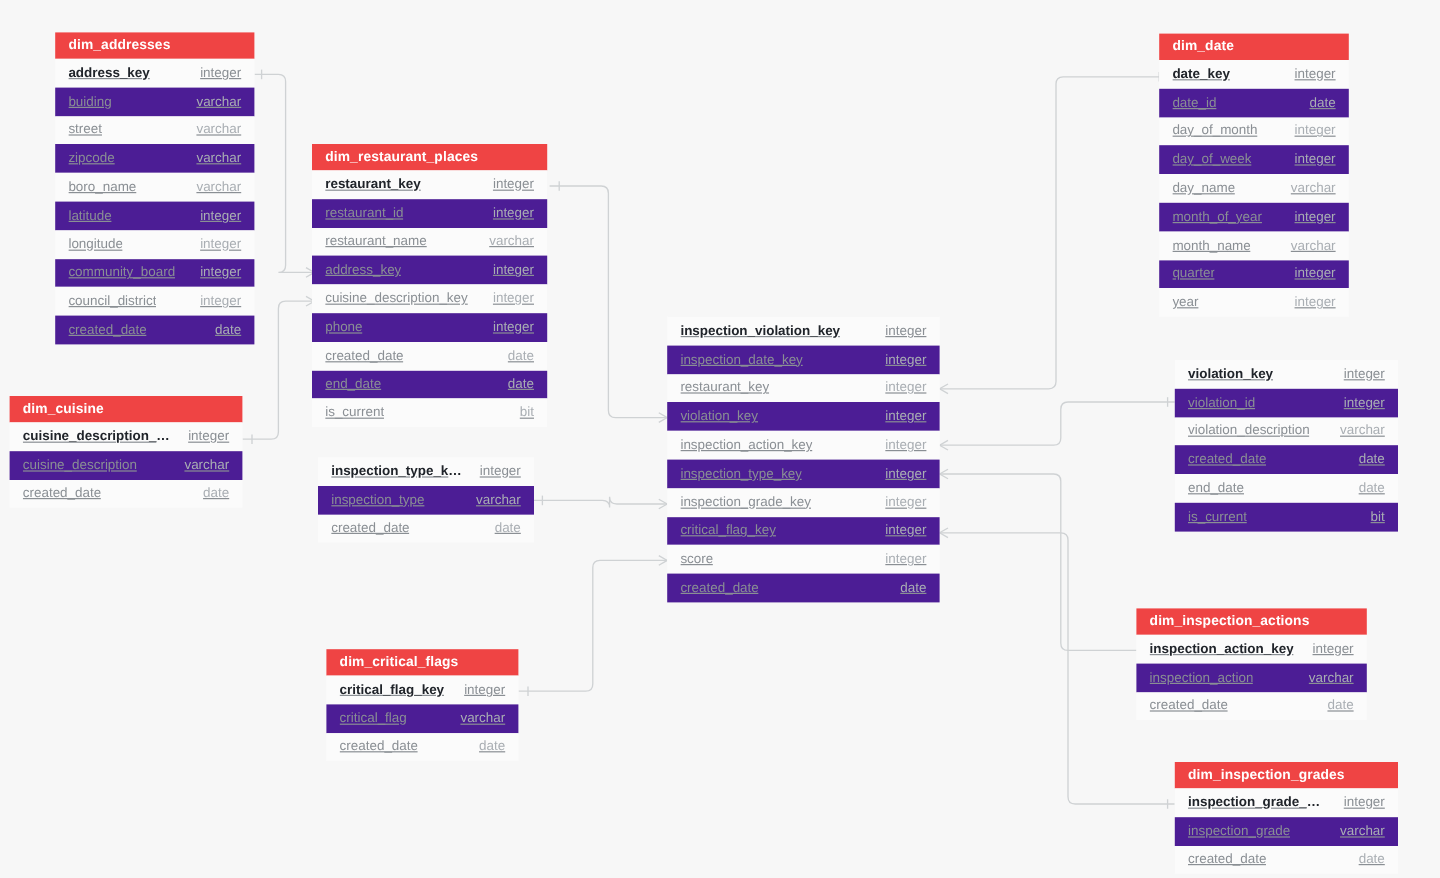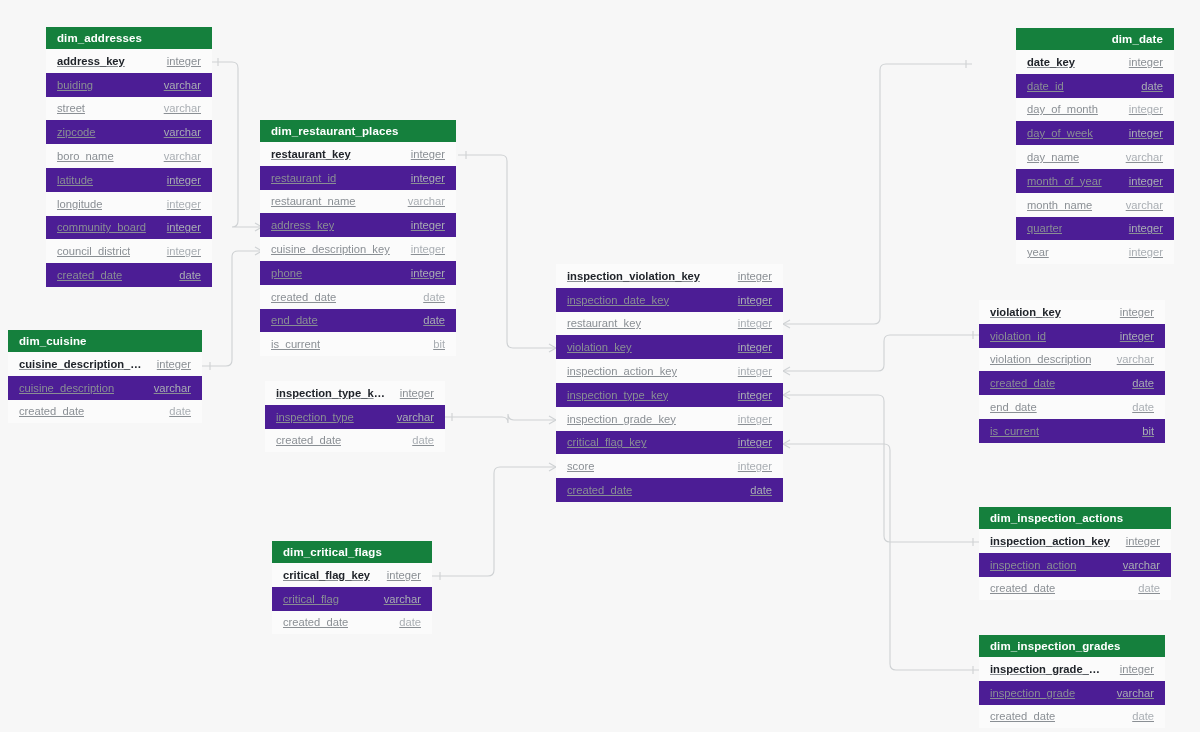--- a/index.html
+++ b/index.html
@@ -29,21 +29,21 @@
     pointer-events: none;
     z-index: 1;
   }
   .erd-table {
     position: absolute;
     z-index: 2;
     background: #fbfbfb;
     box-sizing: border-box;
   }
   .tbl-header {
-    background: #15803d;
+    background: #ef4444;
     color: #ffffff;
     font-size: 11.5px;
     font-weight: bold;
     line-height: 22px;
     height: 22px;
     padding: 0 11px;
     white-space: nowrap;
     overflow: hidden;
     letter-spacing: 0.1px;
   }
@@ -301,21 +301,21 @@
       </div>
       <div class="tbl-row">
         <span class="col-name">score</span>
         <span class="col-type">integer</span>
       </div>
       <div class="tbl-row alt">
         <span class="col-name">created_date</span>
         <span class="col-type">date</span>
       </div>
     </div>
-    <div class="erd-table" style="left: 1016px; top: 28px; width: 158px; text-align: right;">
+    <div class="erd-table" style="left: 966px; top: 28px; width: 158px;">
       <div class="tbl-header">dim_date</div>
       <div class="tbl-row pk">
         <span class="col-name">date_key</span>
         <span class="col-type">integer</span>
       </div>
       <div class="tbl-row alt">
         <span class="col-name">date_id</span>
         <span class="col-type">date</span>
       </div>
       <div class="tbl-row">
@@ -366,21 +366,21 @@
       </div>
       <div class="tbl-row">
         <span class="col-name">end_date</span>
         <span class="col-type">date</span>
       </div>
       <div class="tbl-row alt">
         <span class="col-name">is_current</span>
         <span class="col-type">bit</span>
       </div>
     </div>
-    <div class="erd-table" style="left: 979px; top: 507px; width: 192px;">
+    <div class="erd-table" style="left: 947px; top: 507px; width: 192px;">
       <div class="tbl-header">dim_inspection_actions</div>
       <div class="tbl-row pk">
         <span class="col-name">inspection_action_key</span>
         <span class="col-type">integer</span>
       </div>
       <div class="tbl-row alt">
         <span class="col-name">inspection_action</span>
         <span class="col-type">varchar</span>
       </div>
       <div class="tbl-row">

